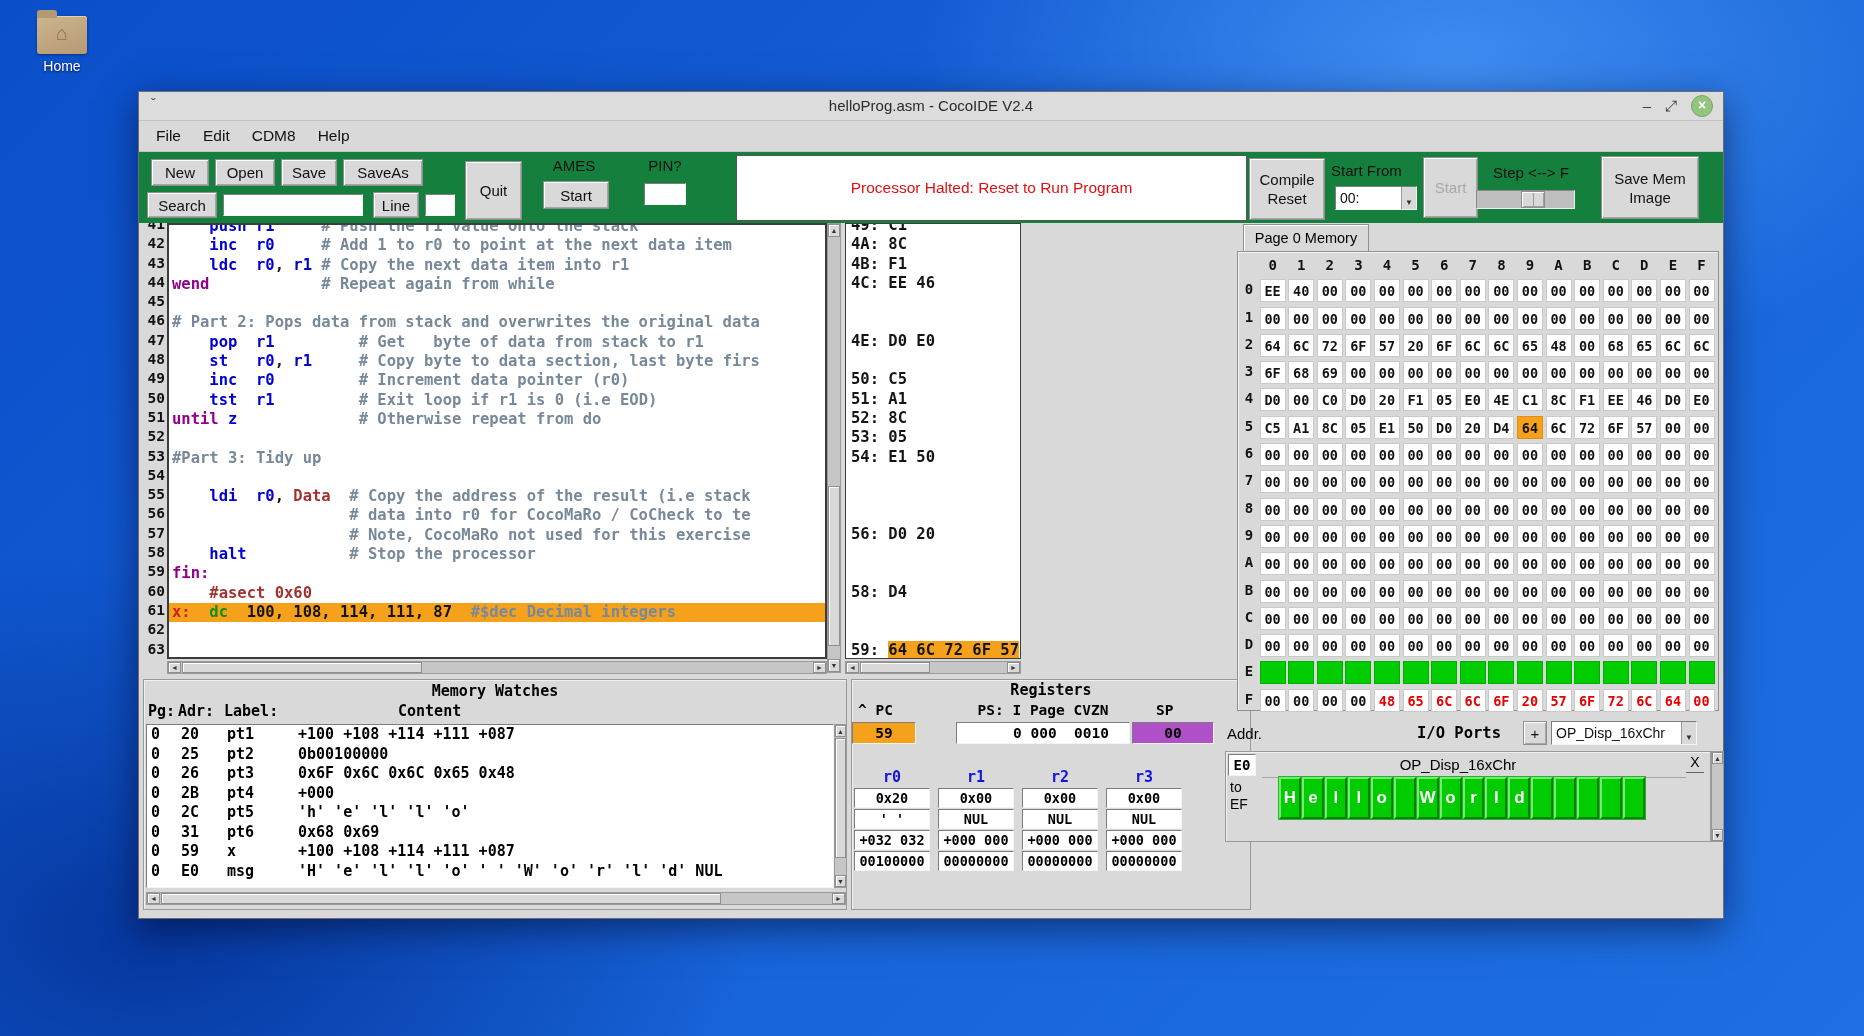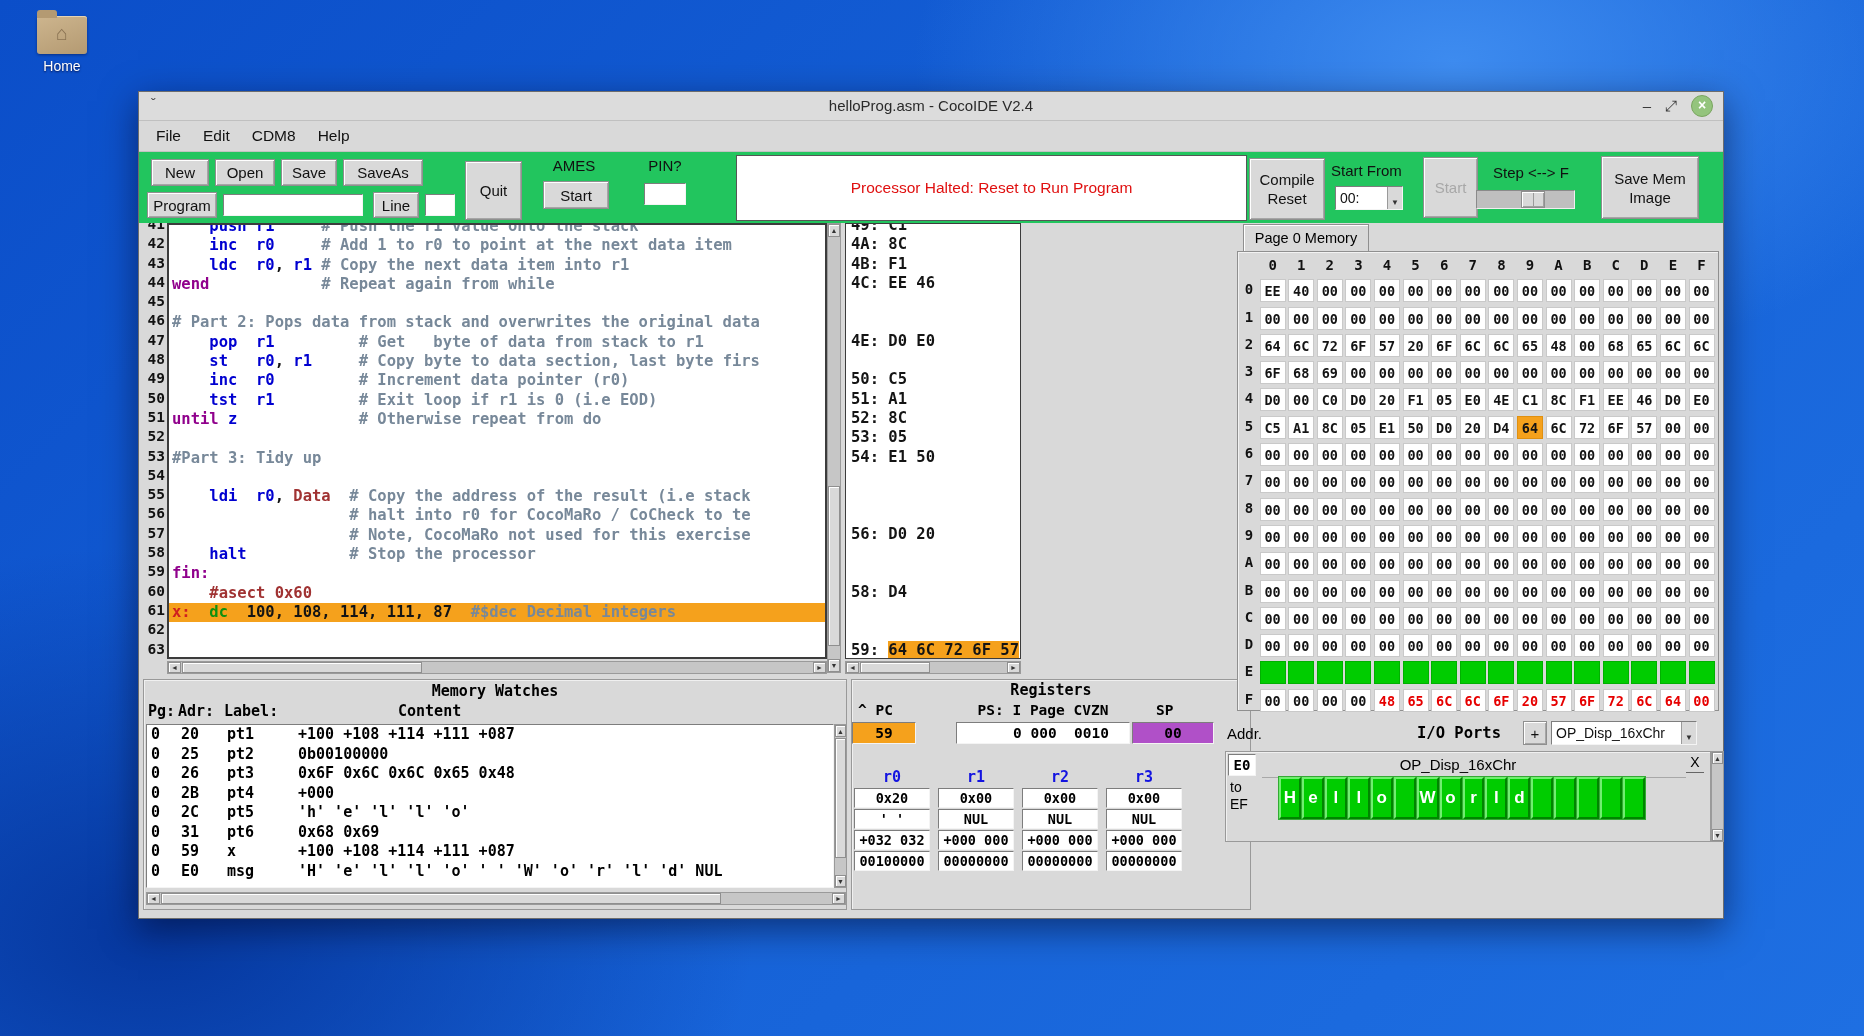--- a/index.html
+++ b/index.html
@@ -23,21 +23,21 @@
   .titlebar{position:relative;height:28px;background:#dcdcdc;border-bottom:1px solid #c0c0c0;}
   .tb-chevron{position:absolute;left:12px;top:4px;font-size:14px;color:#444;}
   .tb-title{position:absolute;left:0;right:0;top:5px;text-align:center;font-size:15px;color:#2a2a2a;}
   .tb-btns{position:absolute;right:10px;top:3px;display:flex;align-items:center;gap:14px;}
   .tb-min,.tb-max{font-size:15px;color:#3a3a3a;line-height:20px;}
   .tb-close{width:20px;height:20px;border-radius:50%;background:#94c47d;border:1px solid #79a55f;
     color:#fff;font-size:14px;line-height:19px;text-align:center;font-weight:bold;}
   .menubar{height:30px;background:#d9d9d9;border-bottom:1px solid #c2c2c2;display:flex;align-items:center;padding-left:6px;}
   .menu-item{padding:0 11px;font-size:15.5px;color:#111;}
   
-  .toolbar{position:relative;height:73px;background:#22c55e;border-bottom:1px solid #4c1d95;padding-left:24px;}
+  .toolbar{position:relative;height:73px;background:#15803d;border-bottom:1px solid #4c1d95;padding-left:24px;}
   .btn{position:absolute;background:#d9d9d9;border:1px solid #8f8f8f;
     box-shadow:inset 1px 1px 0 #ffffff, inset -1px -1px 0 #a6a6a6;
     display:flex;align-items:center;justify-content:center;font-size:15px;color:#111;box-sizing:border-box;text-align:center;}
   .btn.two{flex-direction:column;line-height:19px;}
   .sunken{position:absolute;background:#fff;border:1px solid;border-color:#7d7d7d #f4f4f4 #f4f4f4 #7d7d7d;box-sizing:border-box;}
   .lab{position:absolute;font-size:15px;color:#111;}
   .status-box{position:absolute;left:597px;top:3px;width:509px;height:64px;background:#fff;
     border:1px solid #555;display:flex;align-items:center;justify-content:center;}
   .status-msg{color:#e01010;font-size:15.5px;}
   .disabled{color:#a8a8a8;}
@@ -161,38 +161,38 @@
       <span class="menu-item">Edit</span>
       <span class="menu-item">CDM8</span>
       <span class="menu-item">Help</span>
     </div>
 
     <div class="toolbar">
       <div class="btn" style="left:12px;top:7px;width:58px;height:27px;">New</div>
       <div class="btn" style="left:76px;top:7px;width:60px;height:27px;">Open</div>
       <div class="btn" style="left:142px;top:7px;width:56px;height:27px;">Save</div>
       <div class="btn" style="left:204px;top:7px;width:80px;height:27px;">SaveAs</div>
-      <div class="btn" style="left:8px;top:40px;width:70px;height:26px;">Program</div>
+      <div class="btn" style="left:8px;top:40px;width:70px;height:26px;">Search</div>
       <div class="sunken" style="left:84px;top:42px;width:140px;height:22px;"></div>
       <div class="btn" style="left:234px;top:40px;width:46px;height:26px;">Line</div>
       <div class="sunken" style="left:286px;top:42px;width:30px;height:22px;"></div>
       <div class="btn" style="left:326px;top:9px;width:57px;height:59px;">Quit</div>
       <div class="lab" style="left:400px;top:5px;width:70px;text-align:center;">AMES</div>
       <div class="btn" style="left:404px;top:29px;width:66px;height:28px;">Start</div>
       <div class="lab" style="left:503px;top:5px;width:46px;text-align:center;">PIN?</div>
       <div class="sunken" style="left:505px;top:31px;width:42px;height:22px;"></div>
       <div class="status-box">
         <span class="status-msg">Processor Halted: Reset to Run Program</span>
       </div>
       <div class="btn two" style="left:1110px;top:6px;width:76px;height:62px;">
         <span>Compile</span>
         <span>Reset</span>
       </div>
       <div class="lab" style="left:1192px;top:10px;">Start From</div>
-      <div class="sunken combo" style="left:1196px;top:34px;width:68px;height:24px;">
+      <div class="sunken combo" style="left:1196px;top:34px;width:82px;height:24px;">
         <span>00:</span>
         <span class="arrow">▼</span>
       </div>
       <div class="btn disabled" style="left:1284px;top:5px;width:55px;height:61px;">Start</div>
       <div class="lab" style="left:1342px;top:12px;width:100px;text-align:center;">Step &lt;--&gt; F</div>
       <div class="slider" style="left:1337px;top:38px;width:97px;height:17px;">
         <div class="thumb" style="left:44px;"></div>
       </div>
       <div class="btn two" style="left:1462px;top:4px;width:98px;height:63px;">
         <span>Save Mem</span>
@@ -239,21 +239,21 @@
             <div class="cl"><span class="tk-m"># Part 2: Pops data from stack and overwrites the original data</span></div>
             <div class="cl"><span class="tk-n">    </span><span class="tk-k">pop</span><span class="tk-n">  </span><span class="tk-k">r1</span><span class="tk-n">         </span><span class="tk-m"># Get   byte of data from stack to r1</span></div>
             <div class="cl"><span class="tk-n">    </span><span class="tk-k">st</span><span class="tk-n">   </span><span class="tk-k">r0</span><span class="tk-n">, </span><span class="tk-k">r1</span><span class="tk-n">     </span><span class="tk-m"># Copy byte to data section, last byte firs</span></div>
             <div class="cl"><span class="tk-n">    </span><span class="tk-k">inc</span><span class="tk-n">  </span><span class="tk-k">r0</span><span class="tk-n">         </span><span class="tk-m"># Increment data pointer (r0)</span></div>
             <div class="cl"><span class="tk-n">    </span><span class="tk-k">tst</span><span class="tk-n">  </span><span class="tk-k">r1</span><span class="tk-n">         </span><span class="tk-m"># Exit loop if r1 is 0 (i.e EOD)</span></div>
             <div class="cl"><span class="tk-c">until</span><span class="tk-n"> </span><span class="tk-k">z</span><span class="tk-n">             </span><span class="tk-m"># Otherwise repeat from do</span></div>
             <div class="cl"></div>
             <div class="cl"><span class="tk-m">#Part 3: Tidy up</span></div>
             <div class="cl"></div>
             <div class="cl"><span class="tk-n">    </span><span class="tk-k">ldi</span><span class="tk-n">  </span><span class="tk-k">r0</span><span class="tk-n">, </span><span class="tk-l">Data</span><span class="tk-n">  </span><span class="tk-m"># Copy the address of the result (i.e stack</span></div>
-            <div class="cl"><span class="tk-n">                   </span><span class="tk-m"># halt into r0 for CocoMaRo / CoCheck to te</span></div>
+            <div class="cl"><span class="tk-n">                   </span><span class="tk-m"># data into r0 for CocoMaRo / CoCheck to te</span></div>
             <div class="cl"><span class="tk-n">                   </span><span class="tk-m"># Note, CocoMaRo not used for this exercise</span></div>
             <div class="cl"><span class="tk-n">    </span><span class="tk-k">halt</span><span class="tk-n">           </span><span class="tk-m"># Stop the processor</span></div>
             <div class="cl"><span class="tk-c">fin:</span></div>
             <div class="cl"><span class="tk-n">    </span><span class="tk-d">#asect 0x60</span></div>
             <div class="cl cl-hl"><span class="tk-r">x:</span><span class="tk-n">  </span><span class="tk-g">dc</span><span class="tk-n">  </span><span class="tk-n">100, 108, 114, 111, 87</span><span class="tk-n">  </span><span class="tk-m">#$dec Decimal integers</span></div>
           </div>
       </div>
 
       <div class="vsb" style="left:688px;top:0;width:14px;height:450px;">
         <div class="sbb" style="left:0;top:0;width:12px;height:13px;">

